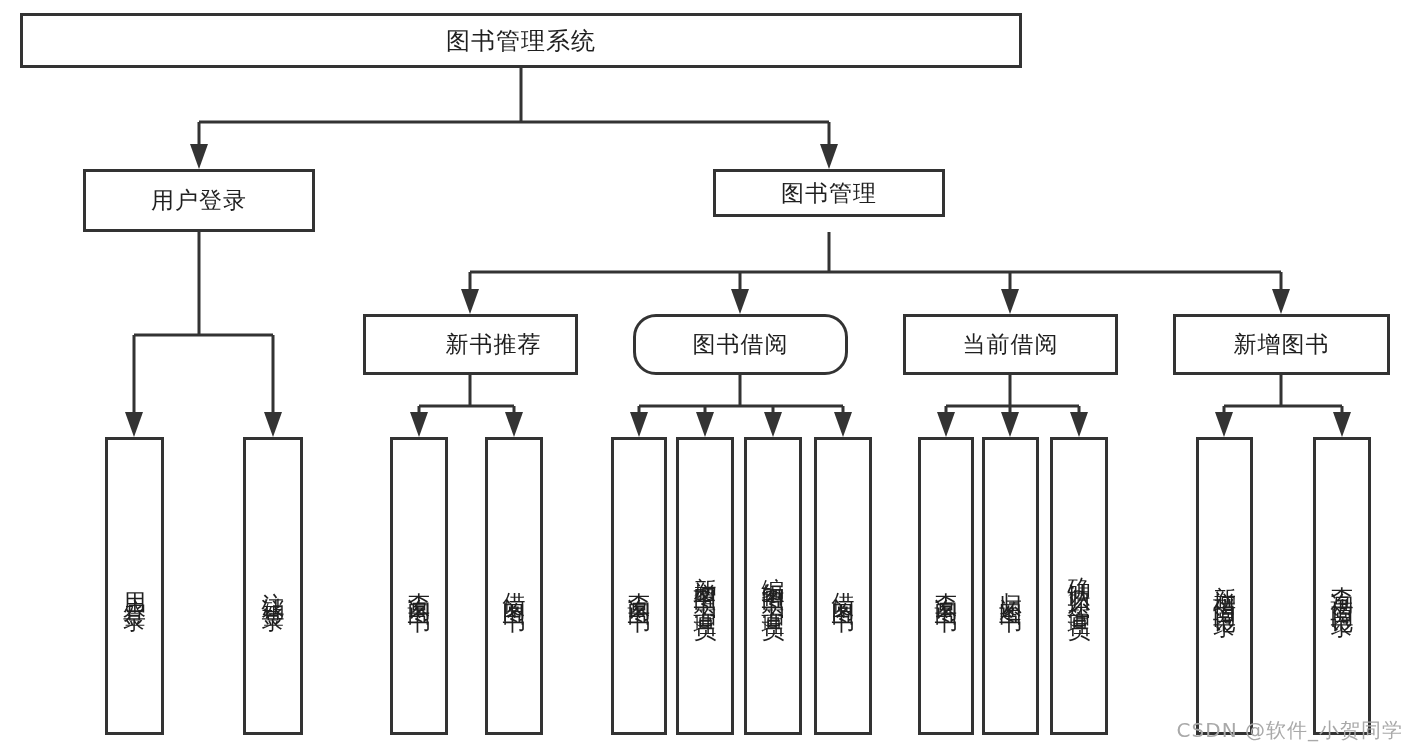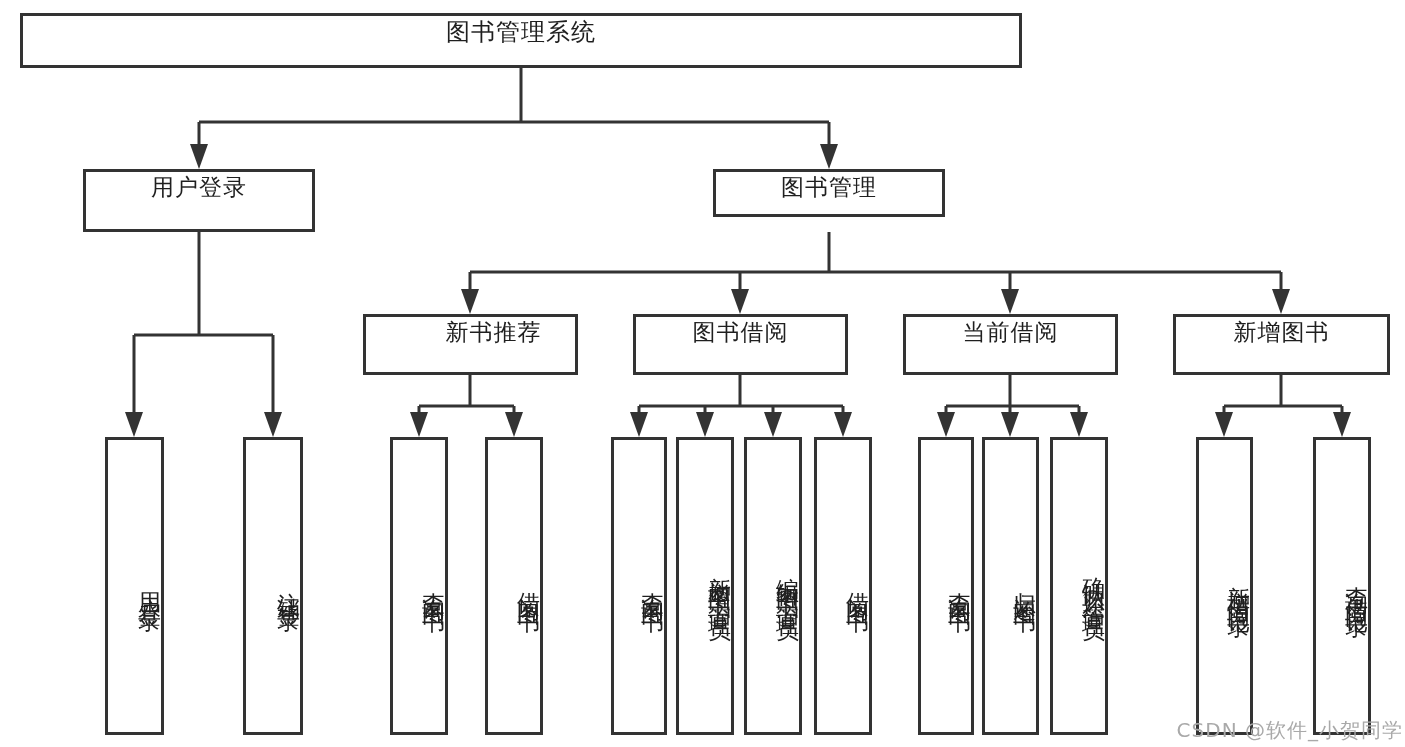--- a/index.html
+++ b/index.html
@@ -9,21 +9,21 @@
     background:#ffffff;
     font-family:"DejaVu Sans","Liberation Sans",sans-serif;
     overflow:hidden;
   }
   #wires{position:absolute;left:0;top:0;z-index:0;}
   .node{
     position:absolute;
     box-sizing:border-box;
     border:3px solid #333333;
     background:#ffffff;
-    display:flex;align-items:flex-start;justify-content:center;
+    display:flex;align-items:center;justify-content:center;
     color:#1f1f1f;
     z-index:1;
   }
   .hbox{font-size:23px;letter-spacing:1px;white-space:nowrap;}
   .rootbox{font-size:24px;}
   .vbox{
     top:437px;height:298px;
     writing-mode:vertical-rl;
     text-orientation:mixed;
     font-size:23px;
@@ -96,21 +96,21 @@
   <div class="node hbox" style="left:83px;top:169px;width:232px;height:63px;">
     <span>用户登录</span>
   </div>
   <div class="node hbox" style="left:713px;top:169px;width:232px;height:48px;">
     <span>图书管理</span>
   </div>
 
   <div class="node hbox" style="left:363px;top:314px;width:215px;height:61px;padding-left:46px;">
     <span>新书推荐</span>
   </div>
-  <div class="node hbox" style="left:633px;top:314px;width:215px;height:61px;">
+  <div class="node hbox" style="left:633px;top:314px;width:215px;height:61px;border-radius:23px;">
     <span>图书借阅</span>
   </div>
   <div class="node hbox" style="left:903px;top:314px;width:215px;height:61px;">
     <span>当前借阅</span>
   </div>
   <div class="node hbox" style="left:1173px;top:314px;width:217px;height:61px;">
     <span>新增图书</span>
   </div>
 
   <div class="node vbox" style="left:105px;width:59px;">

